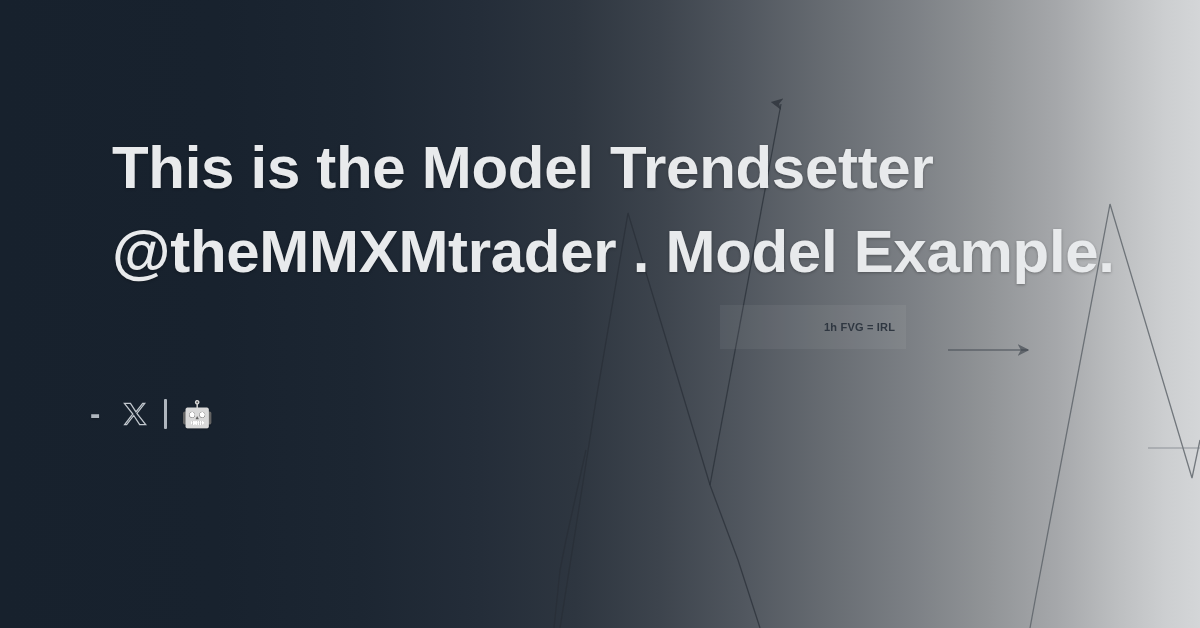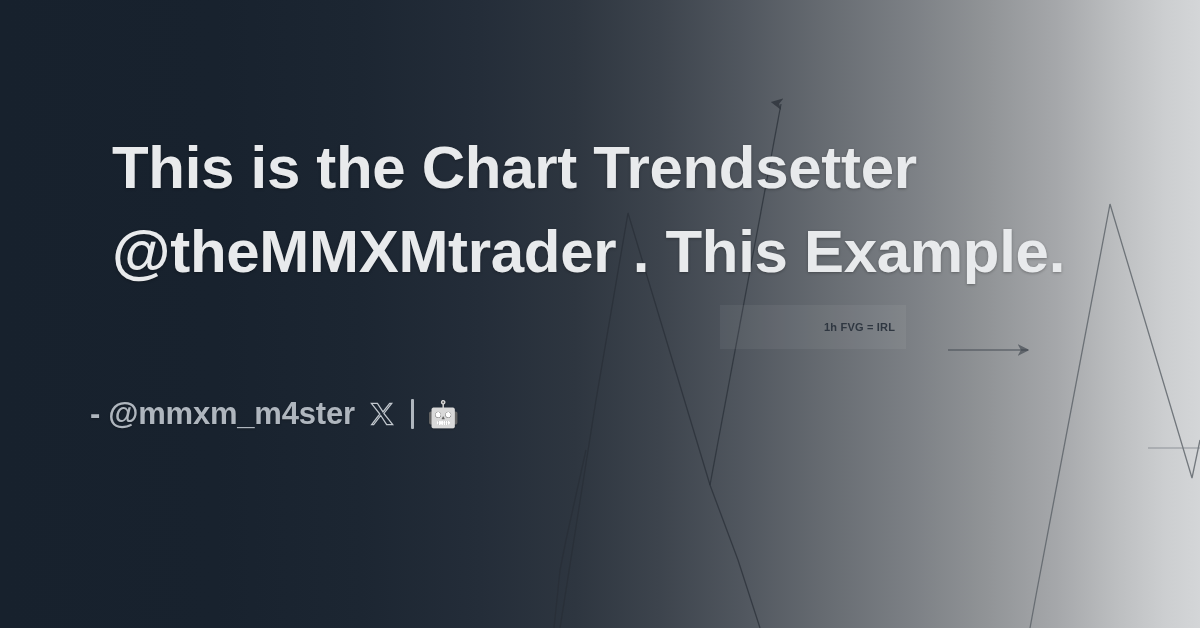--- a/index.html
+++ b/index.html
@@ -167,27 +167,26 @@
       <line x1="1148" y1="448" x2="1200" y2="448" stroke="rgba(120,126,133,0.75)" stroke-width="1.1"></line>
     </svg>
 
     <div id="fvg-box"></div>
     <div id="fvg-label">1h FVG = IRL</div>
   </div>
 
   <div id="content">
 
     <div id="headline">
-      <span class="line">This is the Chart Trendsetter</span>
-      <span class="line">@theMMXMtrader . This Example.</span>
+      <span class="line">This is the Model Trendsetter</span>
+      <span class="line">@theMMXMtrader . Model Example.</span>
     </div>
 
     <div id="attribution">
       <span class="dash">-</span>
-      <span class="handle">@mmxm_m4ster</span>
 
       <span class="x-icon">
         <svg width="26" height="26" viewBox="0 0 24 24" xmlns="http://www.w3.org/2000/svg">
           <path d="M2.2 2.2 L10.0 12.0 L2.4 21.8 L4.3 21.8 L10.85 13.35 L16.3 21.8 L21.9 21.8 L13.75 11.45 L21.0 2.2 L19.1 2.2 L12.9 10.1 L7.8 2.2 Z" fill="none" stroke="#C2C8CE" stroke-width="1.15" stroke-linejoin="miter"></path>
         </svg>
       </span>
 
       <span class="pipe"></span>
 
       <span class="robot-icon">🤖</span>

